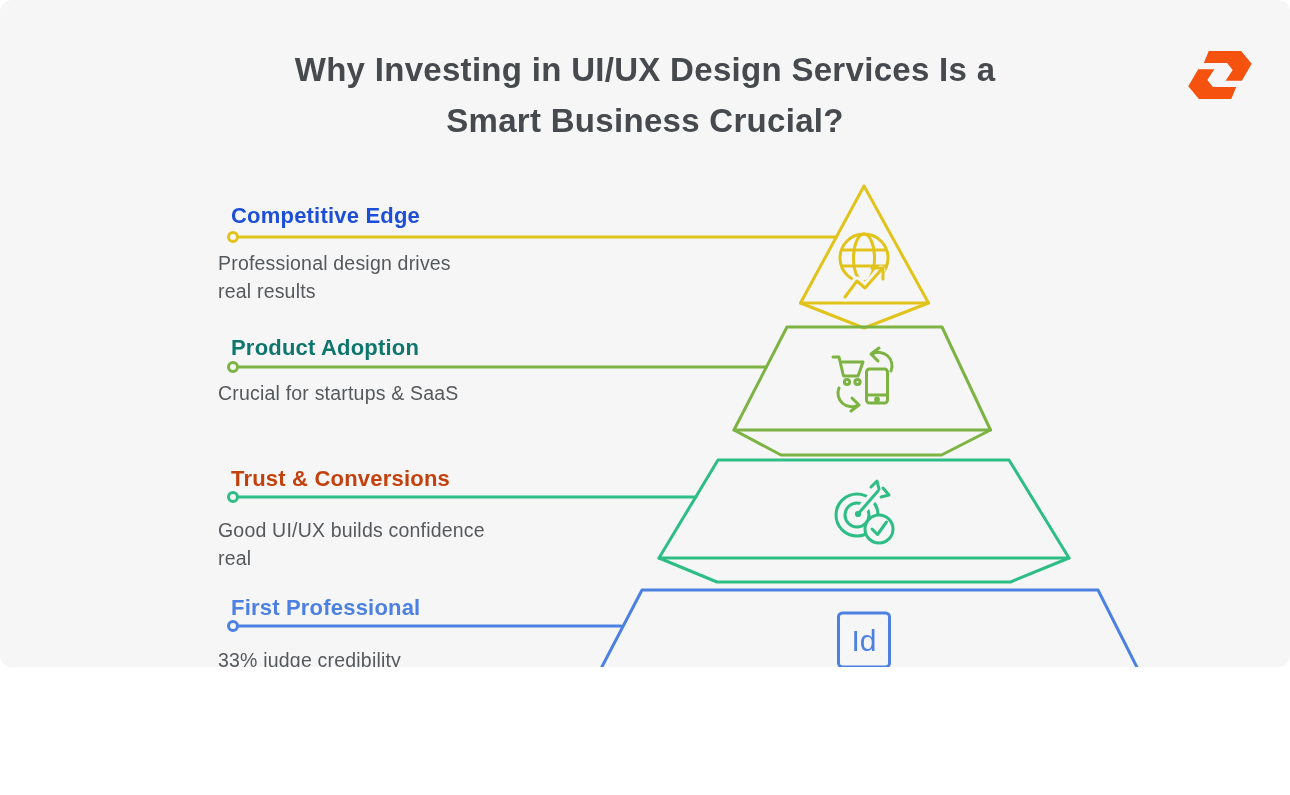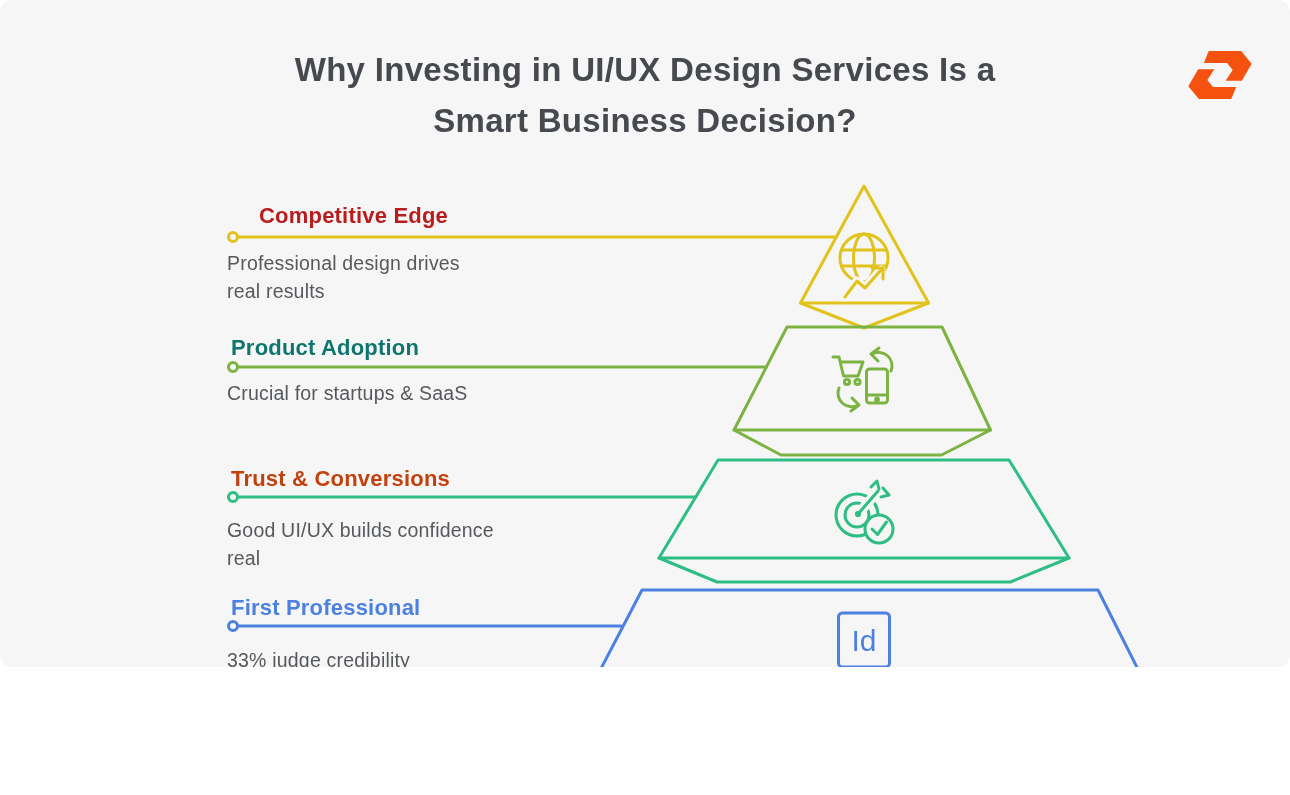--- a/index.html
+++ b/index.html
@@ -17,36 +17,36 @@
     font-size:33px;font-weight:700;line-height:51px;
     color:#46494D;letter-spacing:0.3px;
   }
   .logo{position:absolute;top:44px;left:1184px;width:72px;height:62px;}
   .diagram-svg{position:absolute;inset:0;width:1290px;height:795px;}
   .lb-heading{
     position:absolute;left:231px;
     font-size:22px;font-weight:600;letter-spacing:0.2px;line-height:26px;
   }
   .lb-desc{
-    position:absolute;left:227px;
+    position:absolute;left:218px;
     font-size:19.5px;color:#56595C;line-height:28px;letter-spacing:0.2px;
   }
   .h1{top:203px}.d1{top:249px}
   .h2{top:335px}.d2{top:379px}
   .h3{top:466px}.d3{top:516px}
   .h4{top:595px}.d4{top:646px}
 </style>
 </head>
 <body>
 
 <div class="card">
 
   <div class="title">
     <div>Why Investing in UI/UX Design Services Is a</div>
-    <div>Smart Business Decision?</div>
+    <div>Smart Business Crucial?</div>
   </div>
 
   <svg class="logo" viewBox="0 0 100 88">
     <g fill="#F4520E">
       <path d="M34 10 L80 10 L95 28 L81 52 L58 52 L68 37 L60 27 L27 27 Z"></path>
       <path d="M66 78 L20 78 L5 60 L19 36 L42 36 L32 51 L40 61 L73 61 Z"></path>
     </g>
   </svg>
 
   <svg class="diagram-svg" viewBox="0 0 1290 795">
@@ -113,21 +113,21 @@
       <path d="M642 590 L1098 590 L1156 705 L582 705 Z"></path>
       <path d="M582 705 L655 737 L1082.5 737 L1156 705"></path>
 
       <g>
         <rect x="838.5" y="613" width="51" height="54" rx="4"></rect>
         <text x="864" y="651" text-anchor="middle" stroke="none" font-family="Liberation Sans, sans-serif" font-size="30" font-weight="500" fill="#4C80E1">Id</text>
       </g>
     </g>
   </svg>
 
-  <div class="lb-heading h1" style="color: #b91c1c; margin-left: 28px;">Competitive Edge</div>
+  <div class="lb-heading h1" style="color: #1d4ed8;">Competitive Edge</div>
   <div class="lb-desc d1">
     <div>Professional design drives</div>
     <div>real results</div>
   </div>
 
   <div class="lb-heading h2" style="color: #0f766e;">Product Adoption</div>
   <div class="lb-desc d2">
     <div>Crucial for startups &amp; SaaS</div>
     <div></div>
   </div>

